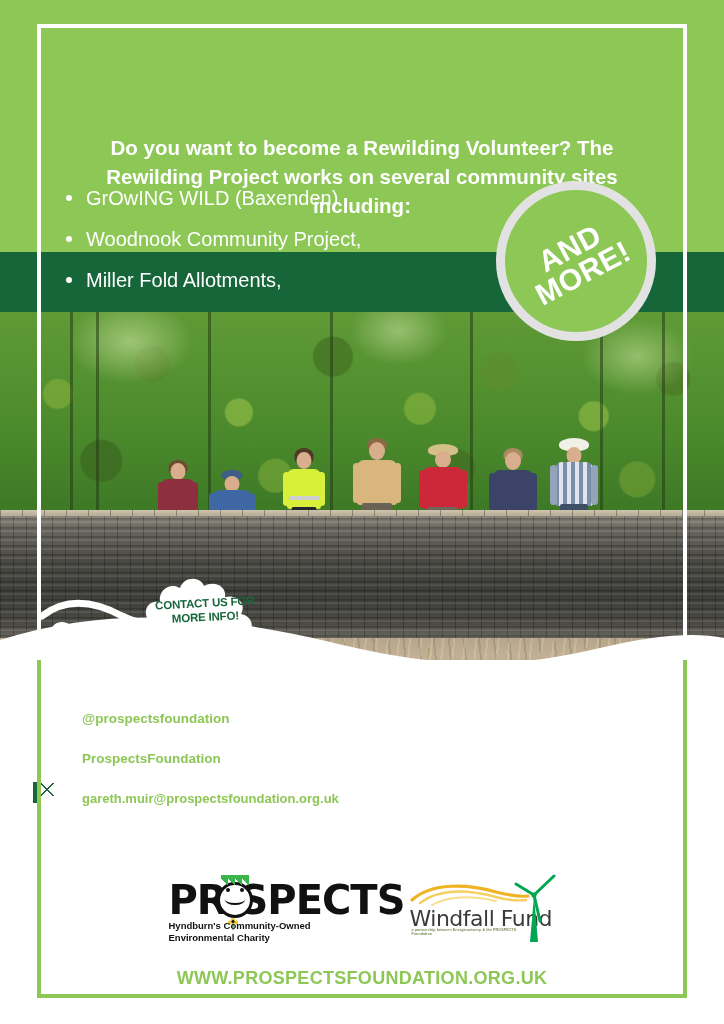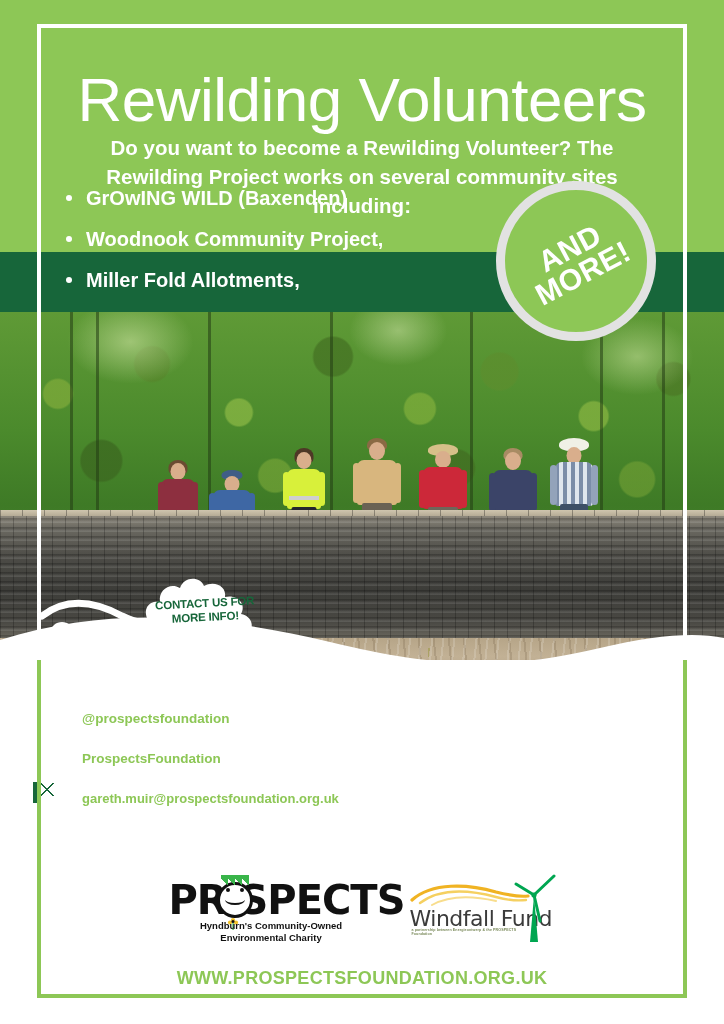--- a/index.html
+++ b/index.html
@@ -136,21 +136,21 @@
     position:absolute;left:62px;top:112px;width:600px;
     text-align:center;color:#ffffff;
     font-size:20.5px;line-height:1.42;font-weight:600;
     z-index:20;
   }
   .bullets{
     position:absolute;left:60px;top:188px;width:500px;
     margin:0;padding:0;list-style:none;z-index:20;
   }
   .bullets li{
-    color:#ffffff;font-size:20px;font-weight:700;
+    color:#ffffff;font-size:20px;font-weight:400;
     line-height:1.0;margin-bottom:21px;
     position:relative;padding-left:26px;
   }
   .bullets li:before{
     content:"";position:absolute;left:6px;top:7px;
     width:6px;height:6px;border-radius:50%;background:#fff;
   }
 
   
   .badge{
@@ -231,21 +231,21 @@
     font-family:"DejaVu Sans", sans-serif;white-space:nowrap;}
   .p-face{position:absolute;left:48px;top:8px;width:36px;height:36px;border-radius:50%;
     border:3px solid #111;background:#fff;}
   .p-crown{position:absolute;left:52px;top:1px;width:28px;height:10px;
     background:
       linear-gradient(45deg,transparent 40%,#39b54a 40%) 0 0/7px 10px repeat-x;}
   .p-eye{position:absolute;width:4px;height:4px;border-radius:50%;background:#111;top:14px;}
   .p-smile{position:absolute;left:56px;top:20px;width:20px;height:11px;
     border-bottom:2.5px solid #111;border-radius:0 0 50% 50%;}
   .p-flower{position:absolute;left:57px;top:42px;width:14px;height:14px;}
-  .p-tag{position:absolute;left:0;top:46px;width:205px;text-align:center;
+  .p-tag{position:absolute;left:0;top:46px;width:205px;text-align:left;
     color:#111;font-size:9.5px;font-weight:700;line-height:1.28;}
   .logo-windfall{position:relative;width:150px;height:70px;}
   .wf-swoosh{position:absolute;left:4px;top:10px;width:120px;height:22px;}
   .wf-name{position:absolute;left:4px;top:32px;color:#3b3b3b;font-size:22px;
     font-weight:400;letter-spacing:-.5px;font-family:"DejaVu Sans", sans-serif;}
   .wf-sub{position:absolute;left:6px;top:55px;width:115px;color:#7a8a5a;
     font-size:3.6px;font-weight:700;letter-spacing:.1px;line-height:1;}
   .wf-turbine{position:absolute;left:104px;top:0px;width:46px;height:68px;}
 
   
@@ -343,21 +343,20 @@
     <div class="dirt"></div>
     <div class="tuft"></div>
 
     <svg class="photo-wave" viewBox="0 0 724 90" preserveAspectRatio="none">
       <path d="M0,44 C110,10 210,18 330,46 C430,70 500,76 600,52 C655,39 695,36 724,42 L724,90 L0,90 Z" fill="#ffffff"></path>
     </svg>
   </div>
 
   <div class="bottom"></div>
 
-  <h1 class="title">Rewilding Volunteers</h1>
   <p class="subtitle">Do you want to become a Rewilding Volunteer? The Rewilding Project works on several community sites including:</p>
 
   <ul class="bullets">
     <li>GrOwING WILD (Baxenden)</li>
     <li>Woodnook Community Project,</li>
     <li>Miller Fold Allotments,</li>
   </ul>
 
   <div class="badge">
     <div class="badge-text">

